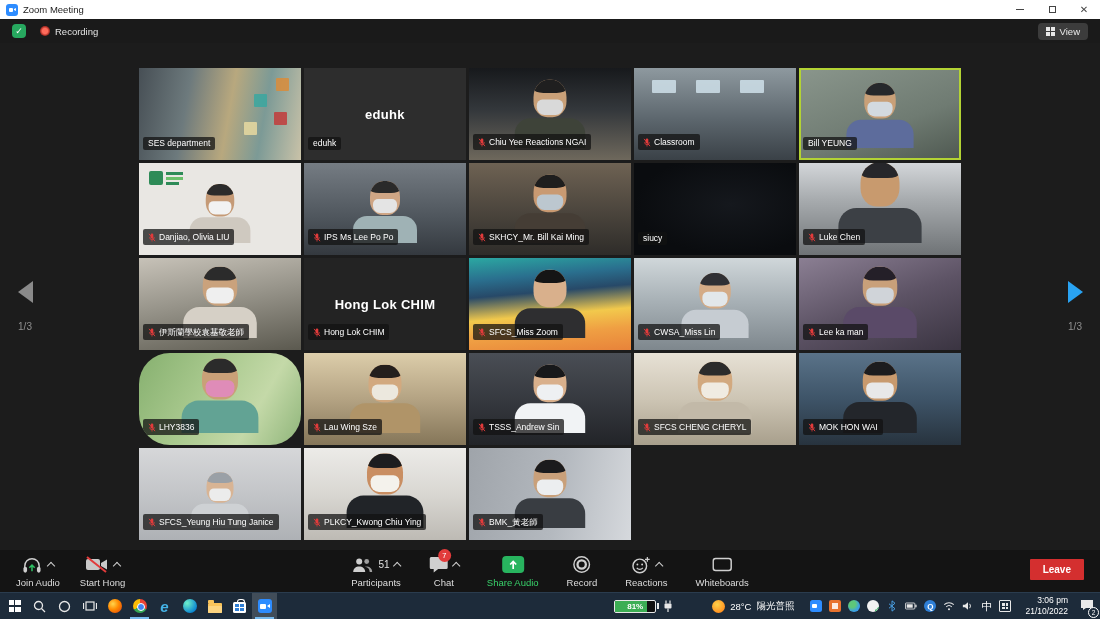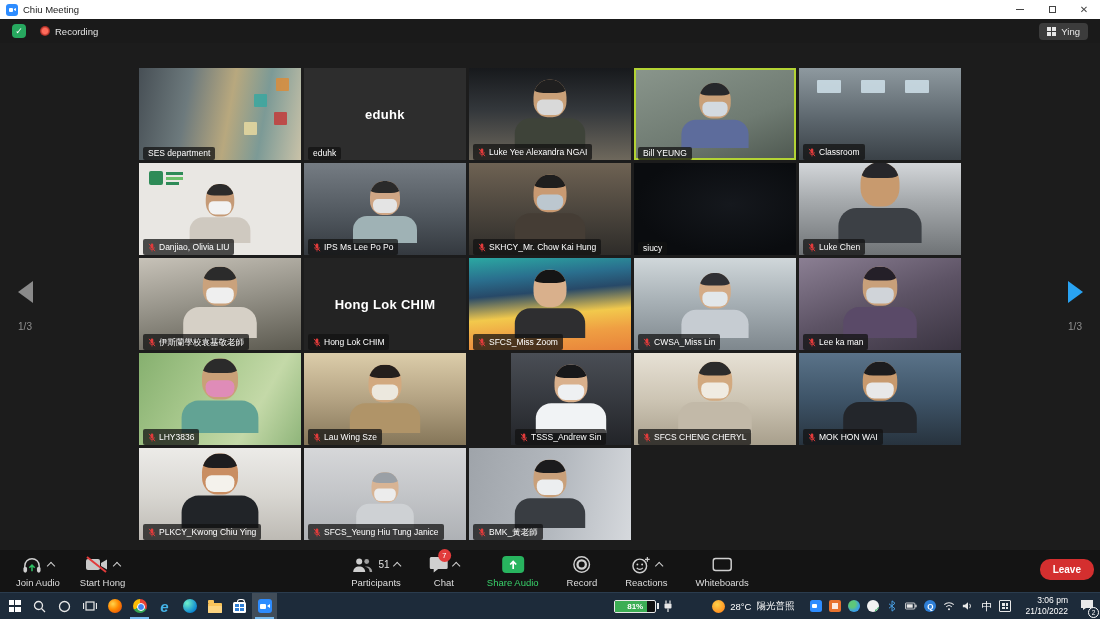--- a/index.html
+++ b/index.html
@@ -26,21 +26,21 @@
   .view-btn{margin-left:auto;display:flex;align-items:center;gap:5px;background:#3c3c3c;border:none;border-radius:4px;color:#e8e8e8;font-size:9.5px;padding:3px 8px;cursor:pointer;}
   .grid-ic{width:9px;height:9px;display:grid;grid-template-columns:1fr 1fr;gap:1px;}
   .grid-ic span{background:#e8e8e8;}
 
   
   .stage{position:absolute;top:43px;left:0;right:0;height:507px;background:#1c1c1c;}
   .grid{position:absolute;left:139px;top:25px;display:grid;grid-template-columns:repeat(5,162px);grid-auto-rows:92px;gap:3px;}
   .tile{position:relative;overflow:hidden;background:#222;}
   .tile.active{box-shadow:inset 0 0 0 2px #b3d334;}
   .bigname{position:absolute;inset:0;display:flex;align-items:center;justify-content:center;color:#fff;font-weight:bold;font-size:13px;letter-spacing:.3px;}
-  .nametag{position:absolute;left:4px;bottom:0;display:flex;align-items:center;gap:3px;background:rgba(18,18,18,.74);color:#fff;font-size:8.5px;line-height:1;padding:2.5px 5px;border-radius:2px;max-width:92%;white-space:nowrap;overflow:hidden;}
+  .nametag{position:absolute;left:4px;bottom:10px;display:flex;align-items:center;gap:3px;background:rgba(18,18,18,.74);color:#fff;font-size:8.5px;line-height:1;padding:2.5px 5px;border-radius:2px;max-width:92%;white-space:nowrap;overflow:hidden;}
   .fig{position:absolute;bottom:12px;left:50%;width:70px;height:62px;transform-origin:bottom center;}
   .head{position:absolute;left:50%;top:0;transform:translateX(-50%);width:30px;height:34px;border-radius:46% 46% 42% 42%;overflow:hidden;}
   .hair{position:absolute;top:0;left:0;right:0;height:12px;border-radius:46% 46% 30% 30%;}
   .maskc{position:absolute;left:3px;right:3px;bottom:2px;height:14px;border-radius:5px 5px 7px 7px;}
   .bod{position:absolute;bottom:0;left:50%;transform:translateX(-50%);width:64px;height:27px;border-radius:14px 14px 0 0;}
   .edulogo{position:absolute;top:8px;left:10px;width:36px;height:16px;}
 
   
   .pag{position:absolute;width:46px;text-align:center;}
   .pag.left{left:2px;top:238px;}
@@ -54,21 +54,21 @@
   .tb-left{position:absolute;left:16px;top:5px;display:flex;gap:20px;}
   .tb-center{position:absolute;left:50%;top:5px;transform:translateX(-50%);display:flex;gap:28px;}
   .ctrl{display:flex;flex-direction:column;align-items:center;gap:3px;cursor:pointer;}
   .ic-row{height:19px;display:flex;align-items:center;gap:5px;position:relative;}
   .ctrl .lbl{font-size:9.5px;color:#dedede;}
   .ctrl .lbl.green{color:#38d16a;}
   .caret{width:6px;height:6px;border-left:1.4px solid #cfcfcf;border-top:1.4px solid #cfcfcf;transform:rotate(45deg);margin-top:3px;cursor:pointer;}
   .count{font-size:10px;color:#e0e0e0;}
   .badge{position:absolute;top:-6px;right:8px;min-width:13px;height:13px;border-radius:7px;background:#e23b3b;color:#fff;font-size:7.5px;display:flex;align-items:center;justify-content:center;padding:0 2px;}
   .share-ic{width:22px;height:17px;border-radius:4px;background:#28b45f;display:flex;align-items:center;justify-content:center;}
-  .leave{position:absolute;right:6px;top:9px;background:#d42f2f;color:#fff;border:none;border-radius:10px;font-size:10px;font-weight:bold;padding:5px 13px;cursor:pointer;}
+  .leave{position:absolute;right:16px;top:9px;background:#d42f2f;color:#fff;border:none;border-radius:1px;font-size:10px;font-weight:bold;padding:5px 13px;cursor:pointer;}
 
   
   .taskbar{position:absolute;bottom:0;left:0;right:0;height:27px;background:#1d2b3a;border-top:1px solid #2a3c4e;display:flex;align-items:center;padding:0 6px 0 2px;}
   .tb-app{width:25px;height:26px;display:flex;align-items:center;justify-content:center;position:relative;cursor:pointer;flex:0 0 auto;}
   .tb-app.underlined::after{content:"";position:absolute;bottom:0;left:3px;right:3px;height:2px;background:#76b9ed;}
   .tb-app.zoom-active{background:rgba(255,255,255,.16);}
   .winlogo{width:12px;height:12px;display:grid;grid-template-columns:1fr 1fr;gap:1.5px;}
   .winlogo span{background:#fff;}
   .circle-ic{border-radius:50%;}
   .ff{width:14px;height:14px;background:radial-gradient(circle at 35% 35%,#ffd54d,#ff8a00 45%,#e8590c 80%);}
@@ -109,21 +109,21 @@
   .notif{position:relative;margin-left:12px;flex:0 0 auto;cursor:pointer;}
   .notif-badge{position:absolute;right:-5px;bottom:-3px;width:11px;height:11px;border-radius:50%;background:#1d2b3a;border:1px solid #fff;color:#fff;font-size:6.5px;display:flex;align-items:center;justify-content:center;}
 </style>
 </head>
 <body>
 
 <div class="window">
 
   <div class="titlebar">
     <span class="zoom-logo"></span>
-    <span class="title">Chiu Meeting</span>
+    <span class="title">Zoom Meeting</span>
     <div class="win-controls">
       <span class="win-btn">
           <span class="min-glyph"></span>
         </span>
       <span class="win-btn">
           <span class="max-glyph"></span>
         </span>
       <span class="win-btn">
           <span class="close-glyph">✕</span>
         </span>
@@ -136,21 +136,21 @@
       <span class="rec-dot"></span>
       <span>Recording</span>
     </span>
     <button class="view-btn">
       <span class="grid-ic">
           <span></span>
           <span></span>
           <span></span>
           <span></span>
         </span>
-      <span>Ying</span>
+      <span>View</span>
     </button>
   </div>
 
   <div class="stage">
     <div id="grid" class="grid">
         <div class="tile" style="background: linear-gradient(100deg, rgb(71, 79, 85), rgb(109, 122, 125) 30%, rgb(184, 168, 126) 55%, rgb(124, 154, 150) 75%, rgb(201, 194, 168));">
           <div style="position: absolute; right: 12px; top: 10px; width: 13px; height: 13px; background: rgb(217, 140, 58); opacity: 0.85; border-radius: 1px;"></div>
           <div style="position: absolute; right: 34px; top: 26px; width: 13px; height: 13px; background: rgb(58, 167, 160); opacity: 0.85; border-radius: 1px;"></div>
           <div style="position: absolute; right: 14px; top: 44px; width: 13px; height: 13px; background: rgb(194, 59, 59); opacity: 0.85; border-radius: 1px;"></div>
           <div style="position: absolute; right: 44px; top: 54px; width: 13px; height: 13px; background: rgb(232, 217, 160); opacity: 0.85; border-radius: 1px;"></div>
@@ -174,49 +174,49 @@
           </div>
           <div class="nametag">
             <span style="display: inline-flex; align-items: center;">
               <svg width="8" height="11" viewBox="0 0 12 15">
                 <rect x="4" y="1.5" width="4" height="7.5" rx="2" fill="#e23b3b"></rect>
                 <path d="M2.5 7a3.5 3.8 0 0 0 7 0" fill="none" stroke="#e23b3b" stroke-width="1.2"></path>
                 <line x1="6" y1="11" x2="6" y2="13.5" stroke="#e23b3b" stroke-width="1.2"></line>
                 <line x1="1.5" y1="2" x2="10.5" y2="13" stroke="#e23b3b" stroke-width="1.4"></line>
               </svg>
             </span>
-            <span>Luke Yee  Alexandra NGAI</span>
+            <span>Chiu Yee  Reactions NGAI</span>
+          </div>
+        </div>
+        <div class="tile" style="background: linear-gradient(rgb(142, 153, 159), rgb(93, 103, 110) 55%, rgb(58, 65, 71));">
+          <div style="position: absolute; left: 18px; top: 12px; width: 24px; height: 13px; background: rgb(207, 224, 234); opacity: 0.85; border-radius: 1px;"></div>
+          <div style="position: absolute; left: 62px; top: 12px; width: 24px; height: 13px; background: rgb(207, 224, 234); opacity: 0.85; border-radius: 1px;"></div>
+          <div style="position: absolute; left: 106px; top: 12px; width: 24px; height: 13px; background: rgb(207, 224, 234); opacity: 0.85; border-radius: 1px;"></div>
+          <div class="nametag">
+            <span style="display: inline-flex; align-items: center;">
+              <svg width="8" height="11" viewBox="0 0 12 15">
+                <rect x="4" y="1.5" width="4" height="7.5" rx="2" fill="#e23b3b"></rect>
+                <path d="M2.5 7a3.5 3.8 0 0 0 7 0" fill="none" stroke="#e23b3b" stroke-width="1.2"></path>
+                <line x1="6" y1="11" x2="6" y2="13.5" stroke="#e23b3b" stroke-width="1.2"></line>
+                <line x1="1.5" y1="2" x2="10.5" y2="13" stroke="#e23b3b" stroke-width="1.4"></line>
+              </svg>
+            </span>
+            <span>Classroom</span>
           </div>
         </div>
         <div class="tile active" style="background: linear-gradient(160deg, rgb(138, 150, 140), rgb(111, 123, 114) 60%, rgb(78, 88, 80));">
           <div class="fig" style="transform: translateX(-50%) scale(1.05);">
             <div class="head" style="background:#c9a078">
               <div class="hair" style="background:#26282b"></div>
               <div class="maskc" style="background:#d3dae0"></div>
             </div>
             <div class="bod" style="background:#5d6c9c"></div>
           </div>
           <div class="nametag">
             <span>Bill YEUNG</span>
-          </div>
-        </div>
-        <div class="tile" style="background: linear-gradient(rgb(142, 153, 159), rgb(93, 103, 110) 55%, rgb(58, 65, 71));">
-          <div style="position: absolute; left: 18px; top: 12px; width: 24px; height: 13px; background: rgb(207, 224, 234); opacity: 0.85; border-radius: 1px;"></div>
-          <div style="position: absolute; left: 62px; top: 12px; width: 24px; height: 13px; background: rgb(207, 224, 234); opacity: 0.85; border-radius: 1px;"></div>
-          <div style="position: absolute; left: 106px; top: 12px; width: 24px; height: 13px; background: rgb(207, 224, 234); opacity: 0.85; border-radius: 1px;"></div>
-          <div class="nametag">
-            <span style="display: inline-flex; align-items: center;">
-              <svg width="8" height="11" viewBox="0 0 12 15">
-                <rect x="4" y="1.5" width="4" height="7.5" rx="2" fill="#e23b3b"></rect>
-                <path d="M2.5 7a3.5 3.8 0 0 0 7 0" fill="none" stroke="#e23b3b" stroke-width="1.2"></path>
-                <line x1="6" y1="11" x2="6" y2="13.5" stroke="#e23b3b" stroke-width="1.2"></line>
-                <line x1="1.5" y1="2" x2="10.5" y2="13" stroke="#e23b3b" stroke-width="1.4"></line>
-              </svg>
-            </span>
-            <span>Classroom</span>
           </div>
         </div>
         <div class="tile" style="background: rgb(233, 231, 227);">
           <div class="edulogo">
             <div style="position:absolute;left:0;top:0;width:14px;height:14px;background:#2e8b57;border-radius:2px"></div>
             <div style="position:absolute;left:17px;top:1px;width:17px;height:3px;background:#2e8b57"></div>
             <div style="position:absolute;left:17px;top:6px;width:17px;height:3px;background:#6abf69"></div>
             <div style="position:absolute;left:17px;top:11px;width:13px;height:3px;background:#2e8b57"></div>
           </div>
           <div class="fig" style="transform: translateX(-50%) scale(0.95);">
@@ -268,21 +268,21 @@
           </div>
           <div class="nametag">
             <span style="display: inline-flex; align-items: center;">
               <svg width="8" height="11" viewBox="0 0 12 15">
                 <rect x="4" y="1.5" width="4" height="7.5" rx="2" fill="#e23b3b"></rect>
                 <path d="M2.5 7a3.5 3.8 0 0 0 7 0" fill="none" stroke="#e23b3b" stroke-width="1.2"></path>
                 <line x1="6" y1="11" x2="6" y2="13.5" stroke="#e23b3b" stroke-width="1.2"></line>
                 <line x1="1.5" y1="2" x2="10.5" y2="13" stroke="#e23b3b" stroke-width="1.4"></line>
               </svg>
             </span>
-            <span>SKHCY_Mr. Chow Kai Hung</span>
+            <span>SKHCY_Mr. Bill Kai Ming</span>
           </div>
         </div>
         <div class="tile" style="background: radial-gradient(at 60% 45%, rgb(21, 24, 29), rgb(10, 12, 15) 70%); text-decoration: underline;">
           <div class="nametag">
             <span>siucy</span>
           </div>
         </div>
         <div class="tile" style="background: linear-gradient(rgb(211, 214, 217), rgb(167, 171, 174) 40%, rgb(111, 115, 118));">
           <div class="fig" style="transform: translateX(-50%) scale(1.3);">
             <div class="head" style="background:#c89a6e">
@@ -388,21 +388,21 @@
               <svg width="8" height="11" viewBox="0 0 12 15">
                 <rect x="4" y="1.5" width="4" height="7.5" rx="2" fill="#e23b3b"></rect>
                 <path d="M2.5 7a3.5 3.8 0 0 0 7 0" fill="none" stroke="#e23b3b" stroke-width="1.2"></path>
                 <line x1="6" y1="11" x2="6" y2="13.5" stroke="#e23b3b" stroke-width="1.2"></line>
                 <line x1="1.5" y1="2" x2="10.5" y2="13" stroke="#e23b3b" stroke-width="1.4"></line>
               </svg>
             </span>
             <span>Lee ka man</span>
           </div>
         </div>
-        <div class="tile" style="background: linear-gradient(120deg, rgb(134, 176, 111), rgb(169, 201, 142) 40%, rgb(196, 217, 168) 70%, rgb(143, 181, 122));">
+        <div class="tile" style="background: linear-gradient(120deg, rgb(134, 176, 111), rgb(169, 201, 142) 40%, rgb(196, 217, 168) 70%, rgb(143, 181, 122)); border-radius: 31px;">
           <div class="fig" style="transform: translateX(-50%) scale(1.2);">
             <div class="head" style="background:#c9a078">
               <div class="hair" style="background:#2b2b2b"></div>
               <div class="maskc" style="background:#df8cb8"></div>
             </div>
             <div class="bod" style="background:#62a394"></div>
           </div>
           <div class="nametag">
             <span style="display: inline-flex; align-items: center;">
               <svg width="8" height="11" viewBox="0 0 12 15">
@@ -428,21 +428,21 @@
               <svg width="8" height="11" viewBox="0 0 12 15">
                 <rect x="4" y="1.5" width="4" height="7.5" rx="2" fill="#e23b3b"></rect>
                 <path d="M2.5 7a3.5 3.8 0 0 0 7 0" fill="none" stroke="#e23b3b" stroke-width="1.2"></path>
                 <line x1="6" y1="11" x2="6" y2="13.5" stroke="#e23b3b" stroke-width="1.2"></line>
                 <line x1="1.5" y1="2" x2="10.5" y2="13" stroke="#e23b3b" stroke-width="1.4"></line>
               </svg>
             </span>
             <span>Lau Wing Sze</span>
           </div>
         </div>
-        <div class="tile" style="background: linear-gradient(rgb(74, 78, 85), rgb(52, 55, 61) 55%, rgb(34, 36, 40)); margin-left: 42px;">
+        <div class="tile" style="background: linear-gradient(rgb(74, 78, 85), rgb(52, 55, 61) 55%, rgb(34, 36, 40));">
           <div class="fig" style="transform: translateX(-50%) scale(1.1);">
             <div class="head" style="background:#d9b08c">
               <div class="hair" style="background:#17181a"></div>
               <div class="maskc" style="background:#eef0f2"></div>
             </div>
             <div class="bod" style="background:#f1f3f5"></div>
           </div>
           <div class="nametag">
             <span style="display: inline-flex; align-items: center;">
               <svg width="8" height="11" viewBox="0 0 12 15">
@@ -488,58 +488,58 @@
               <svg width="8" height="11" viewBox="0 0 12 15">
                 <rect x="4" y="1.5" width="4" height="7.5" rx="2" fill="#e23b3b"></rect>
                 <path d="M2.5 7a3.5 3.8 0 0 0 7 0" fill="none" stroke="#e23b3b" stroke-width="1.2"></path>
                 <line x1="6" y1="11" x2="6" y2="13.5" stroke="#e23b3b" stroke-width="1.2"></line>
                 <line x1="1.5" y1="2" x2="10.5" y2="13" stroke="#e23b3b" stroke-width="1.4"></line>
               </svg>
             </span>
             <span>MOK HON WAI</span>
           </div>
         </div>
+        <div class="tile" style="background: linear-gradient(rgb(214, 215, 217), rgb(195, 197, 200) 50%, rgb(174, 177, 181));">
+          <div class="fig" style="transform: translateX(-50%) scale(0.9);">
+            <div class="head" style="background:#d8b494">
+              <div class="hair" style="background:#9aa0a6"></div>
+              <div class="maskc" style="background:#ececec"></div>
+            </div>
+            <div class="bod" style="background:#ced1d4"></div>
+          </div>
+          <div class="nametag">
+            <span style="display: inline-flex; align-items: center;">
+              <svg width="8" height="11" viewBox="0 0 12 15">
+                <rect x="4" y="1.5" width="4" height="7.5" rx="2" fill="#e23b3b"></rect>
+                <path d="M2.5 7a3.5 3.8 0 0 0 7 0" fill="none" stroke="#e23b3b" stroke-width="1.2"></path>
+                <line x1="6" y1="11" x2="6" y2="13.5" stroke="#e23b3b" stroke-width="1.2"></line>
+                <line x1="1.5" y1="2" x2="10.5" y2="13" stroke="#e23b3b" stroke-width="1.4"></line>
+              </svg>
+            </span>
+            <span>SFCS_Yeung Hiu Tung Janice</span>
+          </div>
+        </div>
         <div class="tile" style="background: linear-gradient(rgb(236, 235, 232), rgb(217, 215, 210) 50%, rgb(189, 186, 180));">
           <div class="fig" style="transform: translateX(-50%) scale(1.2);">
             <div class="head" style="background:#c98e62">
               <div class="hair" style="background:#1d1d1f"></div>
               <div class="maskc" style="background:#f4f2ec"></div>
             </div>
             <div class="bod" style="background:#212428"></div>
           </div>
           <div class="nametag">
             <span style="display: inline-flex; align-items: center;">
               <svg width="8" height="11" viewBox="0 0 12 15">
                 <rect x="4" y="1.5" width="4" height="7.5" rx="2" fill="#e23b3b"></rect>
                 <path d="M2.5 7a3.5 3.8 0 0 0 7 0" fill="none" stroke="#e23b3b" stroke-width="1.2"></path>
                 <line x1="6" y1="11" x2="6" y2="13.5" stroke="#e23b3b" stroke-width="1.2"></line>
                 <line x1="1.5" y1="2" x2="10.5" y2="13" stroke="#e23b3b" stroke-width="1.4"></line>
               </svg>
             </span>
             <span>PLKCY_Kwong Chiu Ying</span>
-          </div>
-        </div>
-        <div class="tile" style="background: linear-gradient(rgb(214, 215, 217), rgb(195, 197, 200) 50%, rgb(174, 177, 181));">
-          <div class="fig" style="transform: translateX(-50%) scale(0.9);">
-            <div class="head" style="background:#d8b494">
-              <div class="hair" style="background:#9aa0a6"></div>
-              <div class="maskc" style="background:#ececec"></div>
-            </div>
-            <div class="bod" style="background:#ced1d4"></div>
-          </div>
-          <div class="nametag">
-            <span style="display: inline-flex; align-items: center;">
-              <svg width="8" height="11" viewBox="0 0 12 15">
-                <rect x="4" y="1.5" width="4" height="7.5" rx="2" fill="#e23b3b"></rect>
-                <path d="M2.5 7a3.5 3.8 0 0 0 7 0" fill="none" stroke="#e23b3b" stroke-width="1.2"></path>
-                <line x1="6" y1="11" x2="6" y2="13.5" stroke="#e23b3b" stroke-width="1.2"></line>
-                <line x1="1.5" y1="2" x2="10.5" y2="13" stroke="#e23b3b" stroke-width="1.4"></line>
-              </svg>
-            </span>
-            <span>SFCS_Yeung Hiu Tung Janice</span>
           </div>
         </div>
         <div class="tile" style="background: linear-gradient(100deg, rgb(159, 164, 170), rgb(180, 185, 191) 55%, rgb(214, 217, 221));">
           <div class="fig" style="transform: translateX(-50%) scale(1.1);">
             <div class="head" style="background:#c9a07a">
               <div class="hair" style="background:#1b1b1d"></div>
               <div class="maskc" style="background:#eceef0"></div>
             </div>
             <div class="bod" style="background:#393d42"></div>
           </div>

